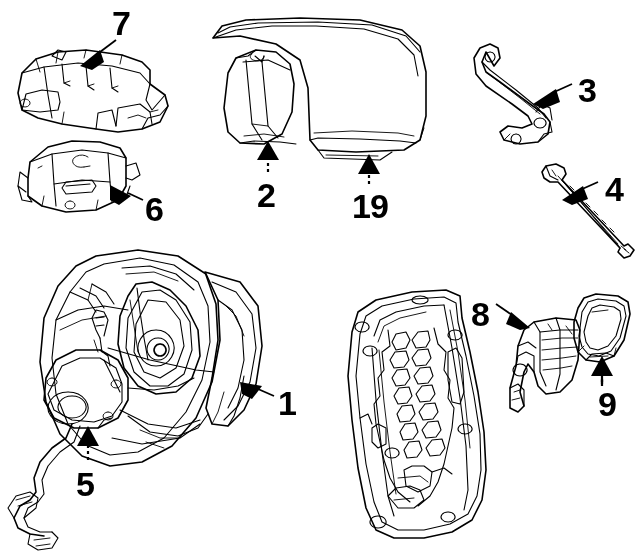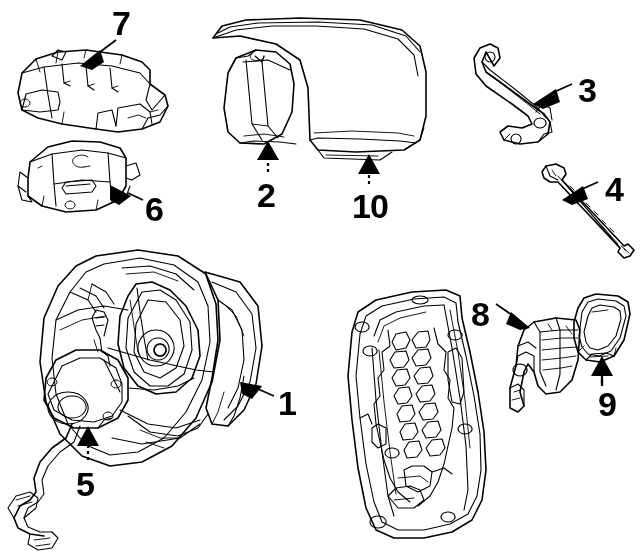--- a/index.html
+++ b/index.html
@@ -413,21 +413,21 @@
     </g>
 
   </svg>
 
   <div class="callout-num" style="left:112px; top:6px;">7</div>
 
   <div class="callout-num" style="left:145px; top:192px;">6</div>
 
   <div class="callout-num" style="left:257px; top:178px;">2</div>
 
-  <div class="callout-num" style="left:352px; top:189px;">10</div>
+  <div class="callout-num" style="left:352px; top:189px;">19</div>
 
   <div class="callout-num" style="left:578px; top:73px;">3</div>
 
   <div class="callout-num" style="left:605px; top:172px;">4</div>
 
   <div class="callout-num" style="left:278px; top:386px;">1</div>
 
   <div class="callout-num" style="left:76px; top:467px;">5</div>
 
   <div class="callout-num" style="left:471px; top:297px;">8</div>

